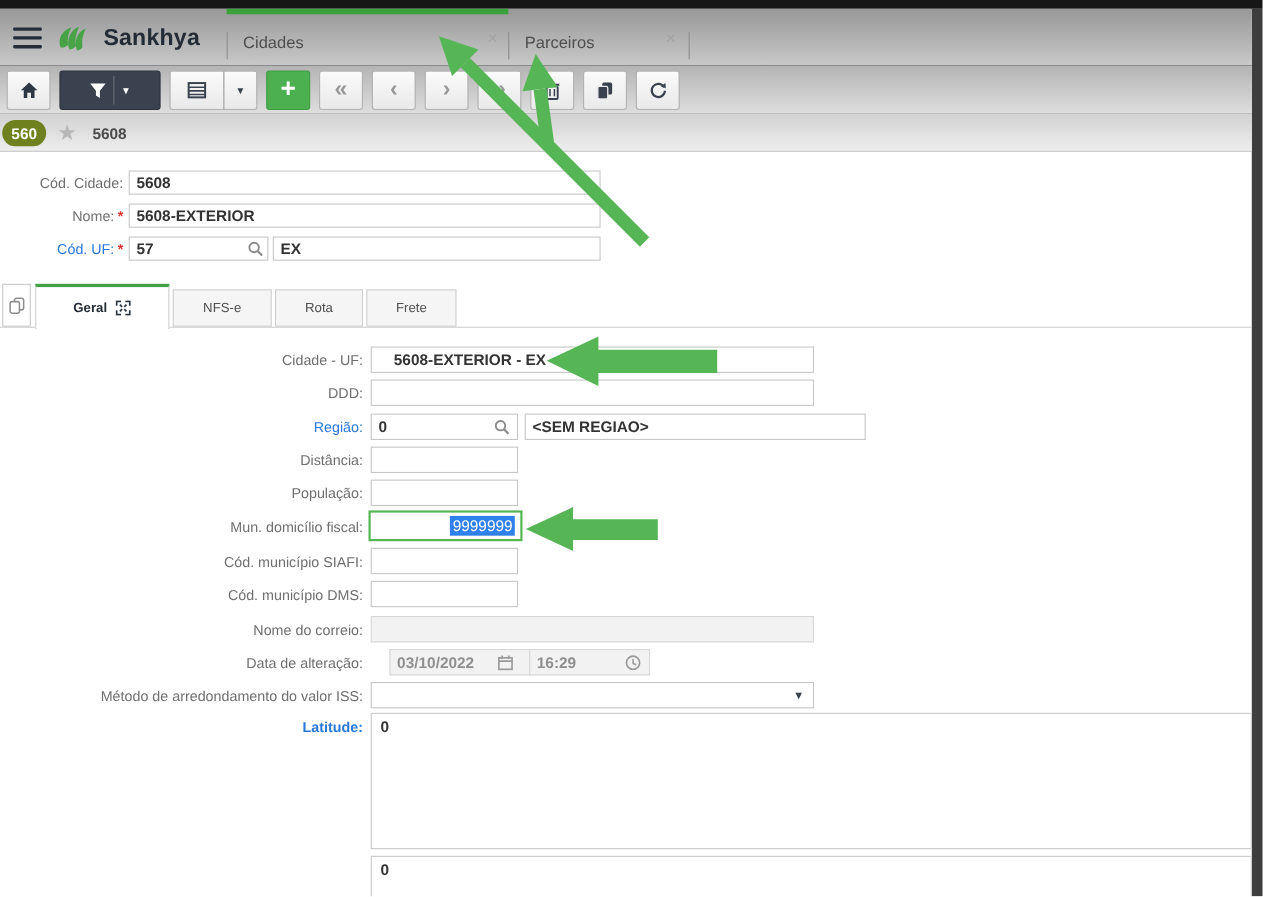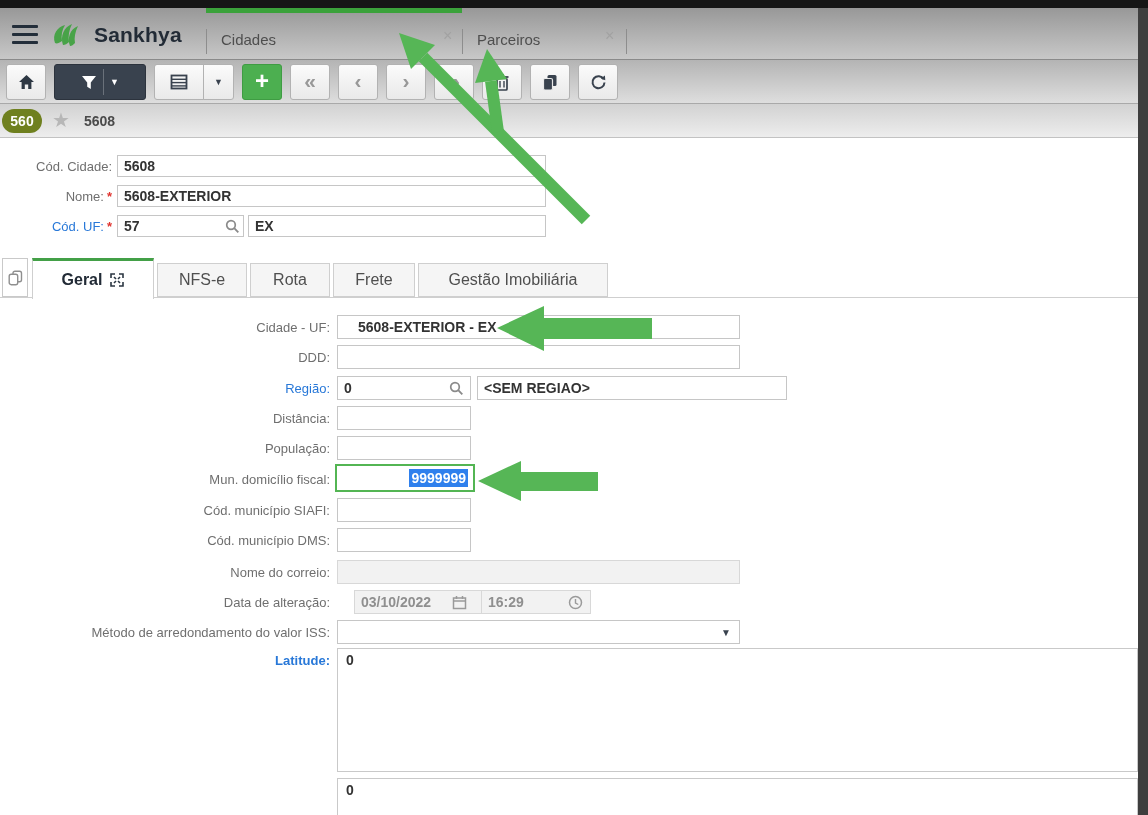--- a/index.html
+++ b/index.html
@@ -54,30 +54,30 @@
   .ipt.tall{height:24px;}
   .ipt.num{text-align:left;}
   .ipt.dis{background:#f2f2f2;border-color:#d8d8d8;color:#8f8f8f;}
   .lookup-icon{position:absolute;width:15px;height:15px;}
 
   
   .tabline{position:absolute;left:0;top:297px;width:1138px;height:1px;background:#cfcfcf;}
   .copybox{position:absolute;left:2px;top:258px;width:26px;height:39px;border:1px solid #c9c9c9;background:#fff;
            display:flex;align-items:center;justify-content:center;cursor:pointer;}
   .dtab{position:absolute;top:263px;height:34px;border:1px solid #cfcfcf;background:#f5f5f5;
-        display:flex;align-items:center;justify-content:center;font-size:16px;color:#4f4f4f;cursor:pointer;}
+        display:flex;align-items:center;justify-content:center;font-size:12px;color:#4f4f4f;cursor:pointer;}
   .dtab.active{top:258px;height:41px;background:#fff;border-bottom:none;border-top:3px solid #43a047;
                font-weight:bold;color:#222b36;gap:8px;z-index:3;}
 
   .selectbox{position:absolute;height:24px;border:1px solid #c6c6c6;background:#fff;cursor:pointer;}
   .selectbox .arr{position:absolute;right:8px;top:6px;font-size:10px;color:#39424e;}
 
   .munbox{position:absolute;left:335px;top:464px;width:140px;height:28px;border:2px solid #53b553;background:#fff;
           display:flex;align-items:center;justify-content:flex-end;padding-right:5px;}
-  .munbox .sel{background:#2f80ed;color:#fff;font-size:14px;font-weight:bold;padding:1px 2px;}
+  .munbox .sel{background:#2f80ed;color:#fff;font-size:14px;font-weight:normal;padding:1px 2px;}
 
   .bigta{position:absolute;border:1px solid #c9c9c9;background:#fff;resize:none;outline:none;
          font-family:"Liberation Sans",sans-serif;font-size:14px;font-weight:bold;color:#333;padding:3px 8px;}
 
   .overlay{position:absolute;left:0;top:0;width:1148px;height:815px;pointer-events:none;z-index:50;}
 </style>
 </head>
 <body>
 
 <div class="root">
@@ -224,23 +224,20 @@
   </div>
   <div class="dtab" style="left:157px;width:90px">
       <span>NFS-e</span>
     </div>
   <div class="dtab" style="left:250px;width:80px">
       <span>Rota</span>
     </div>
   <div class="dtab" style="left:333px;width:82px">
       <span>Frete</span>
     </div>
-  <div class="dtab" style="left:418px;width:190px">
-      <span>Gestão Imobiliária</span>
-    </div>
 
   <div class="flabel" style="left:0;top:320px;width:330px"><span>Cidade - UF:</span></div>
   <input class="ipt tall" style="left: 337px; top: 315px; width: 403px; padding-left: 20px;" readonly="" value="5608-EXTERIOR - EX">
 
   <div class="flabel" style="left:0;top:350px;width:330px"><span>DDD:</span></div>
   <input class="ipt tall" style="left: 337px; top: 345px; width: 403px;" readonly="" value="">
 
   <div class="flabel blue" style="left:0;top:381px;width:330px"><span>Região:</span></div>
   <input class="ipt tall num" style="left: 337px; top: 376px; width: 134px; padding-right: 26px;" readonly="" value="0">
   <svg class="lookup-icon" style="left:449px;top:381px" viewBox="0 0 15 15">

